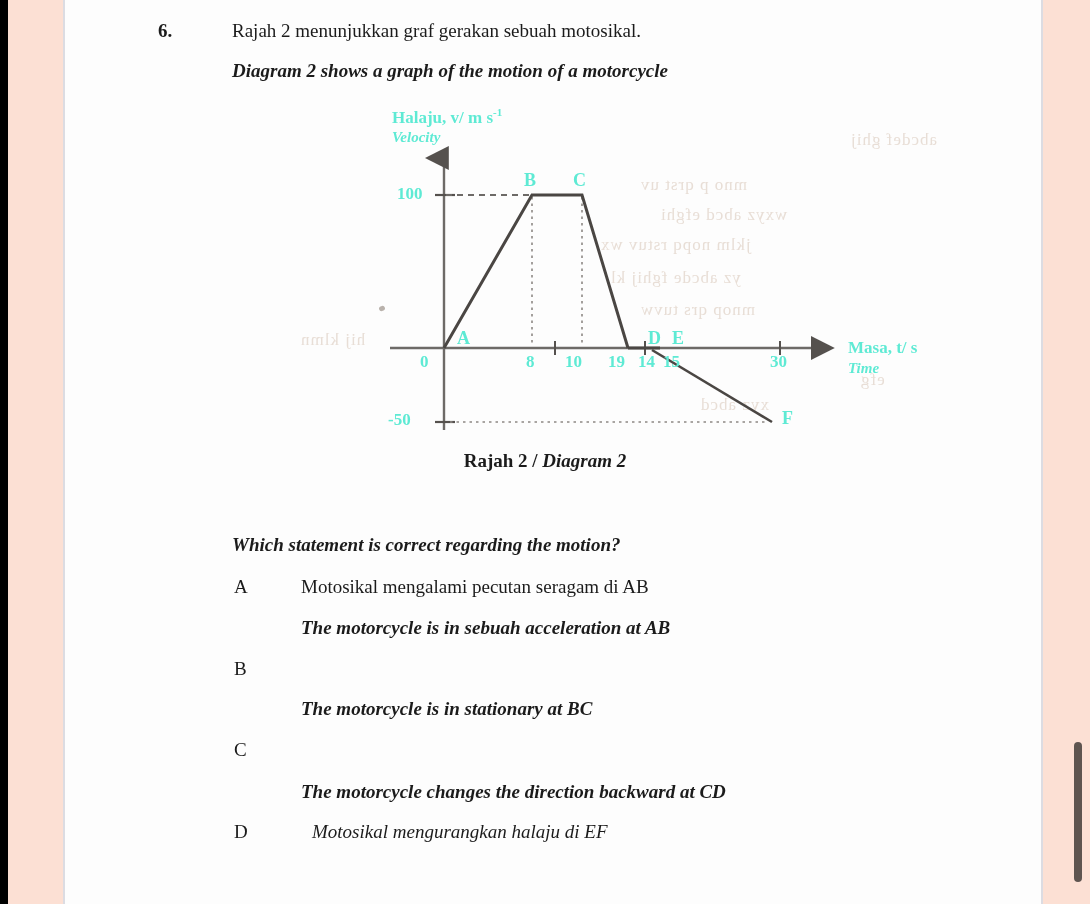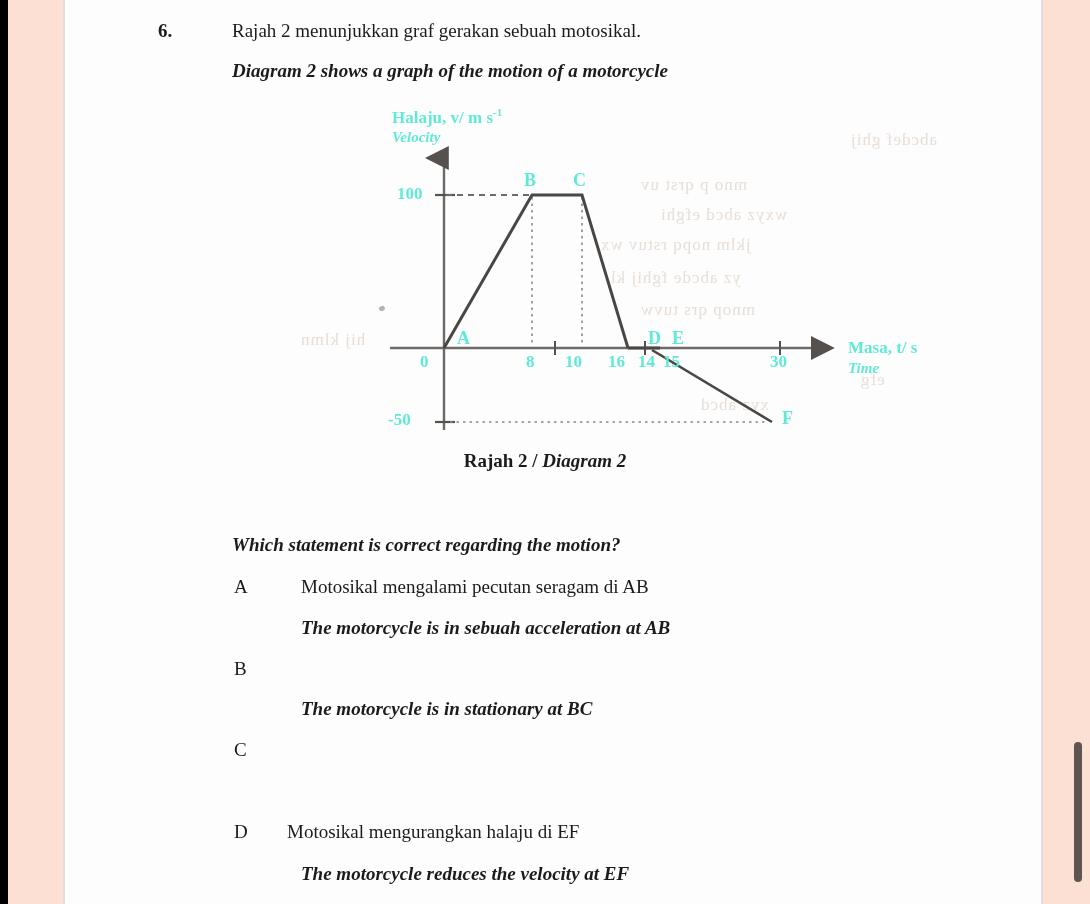--- a/index.html
+++ b/index.html
@@ -216,21 +216,21 @@
 
       <line x1="292" y1="250" x2="412" y2="322" stroke="#4a4643" stroke-width="2.6"></line>
     </svg>
 
     <div class="glabel tickval" style="left:37px; top:84px;">100</div>
     <div class="glabel tickval" style="left:28px; top:310px;">-50</div>
 
     <div class="glabel tickval" style="left:60px; top:252px;">0</div>
     <div class="glabel tickval" style="left:166px; top:252px;">8</div>
     <div class="glabel tickval" style="left:205px; top:252px;">10</div>
-    <div class="glabel tickval" style="left:248px; top:252px;">16</div>
+    <div class="glabel tickval" style="left:248px; top:252px;">19</div>
     <div class="glabel tickval" style="left:278px; top:252px;">14</div>
     <div class="glabel tickval" style="left:303px; top:252px;">15</div>
     <div class="glabel tickval" style="left:410px; top:252px;">30</div>
 
     <div class="glabel ptlabel" style="left:97px; top:228px;">A</div>
     <div class="glabel ptlabel" style="left:164px; top:70px;">B</div>
     <div class="glabel ptlabel" style="left:213px; top:70px;">C</div>
     <div class="glabel ptlabel" style="left:288px; top:228px;">D</div>
     <div class="glabel ptlabel" style="left:312px; top:228px;">E</div>
     <div class="glabel ptlabel" style="left:422px; top:308px;">F</div>
@@ -246,22 +246,22 @@
   <div class="line-en" style="left:232px; top:534px;">Which statement is correct regarding the motion?</div>
 
   <div class="opt-letter" style="left:234px; top:576px;">A</div>
   <div class="line-bm" style="left:301px; top:576px;">Motosikal mengalami pecutan seragam di AB</div>
   <div class="line-en" style="left:301px; top:617px;">The motorcycle is in sebuah acceleration at AB</div>
 
   <div class="opt-letter" style="left:234px; top:658px;">B</div>
   <div class="line-en" style="left:301px; top:698px;">The motorcycle is in stationary at BC</div>
 
   <div class="opt-letter" style="left:234px; top:739px;">C</div>
+  <div class="line-en" style="left:301px; top:781px;">The motorcycle changes the direction backward at CD</div>
 
   <div class="opt-letter" style="left:234px; top:821px;">D</div>
-  <div class="line-bm" style="left:287px; top:821px;">Motosikal mengurangkan halaju di EF</div>
-  <div class="line-en" style="left:301px; top:863px;">The motorcycle reduces the velocity at EF</div>
+  <div class="line-bm" style="left:312px; top:821px;font-style:italic;">Motosikal mengurangkan halaju di EF</div>
 
   <div class="scrollbar-track">
     <div class="scrollbar-thumb" style="left:2px; top:742px;"></div>
   </div>
 
 </div>
 
 </body></html>

